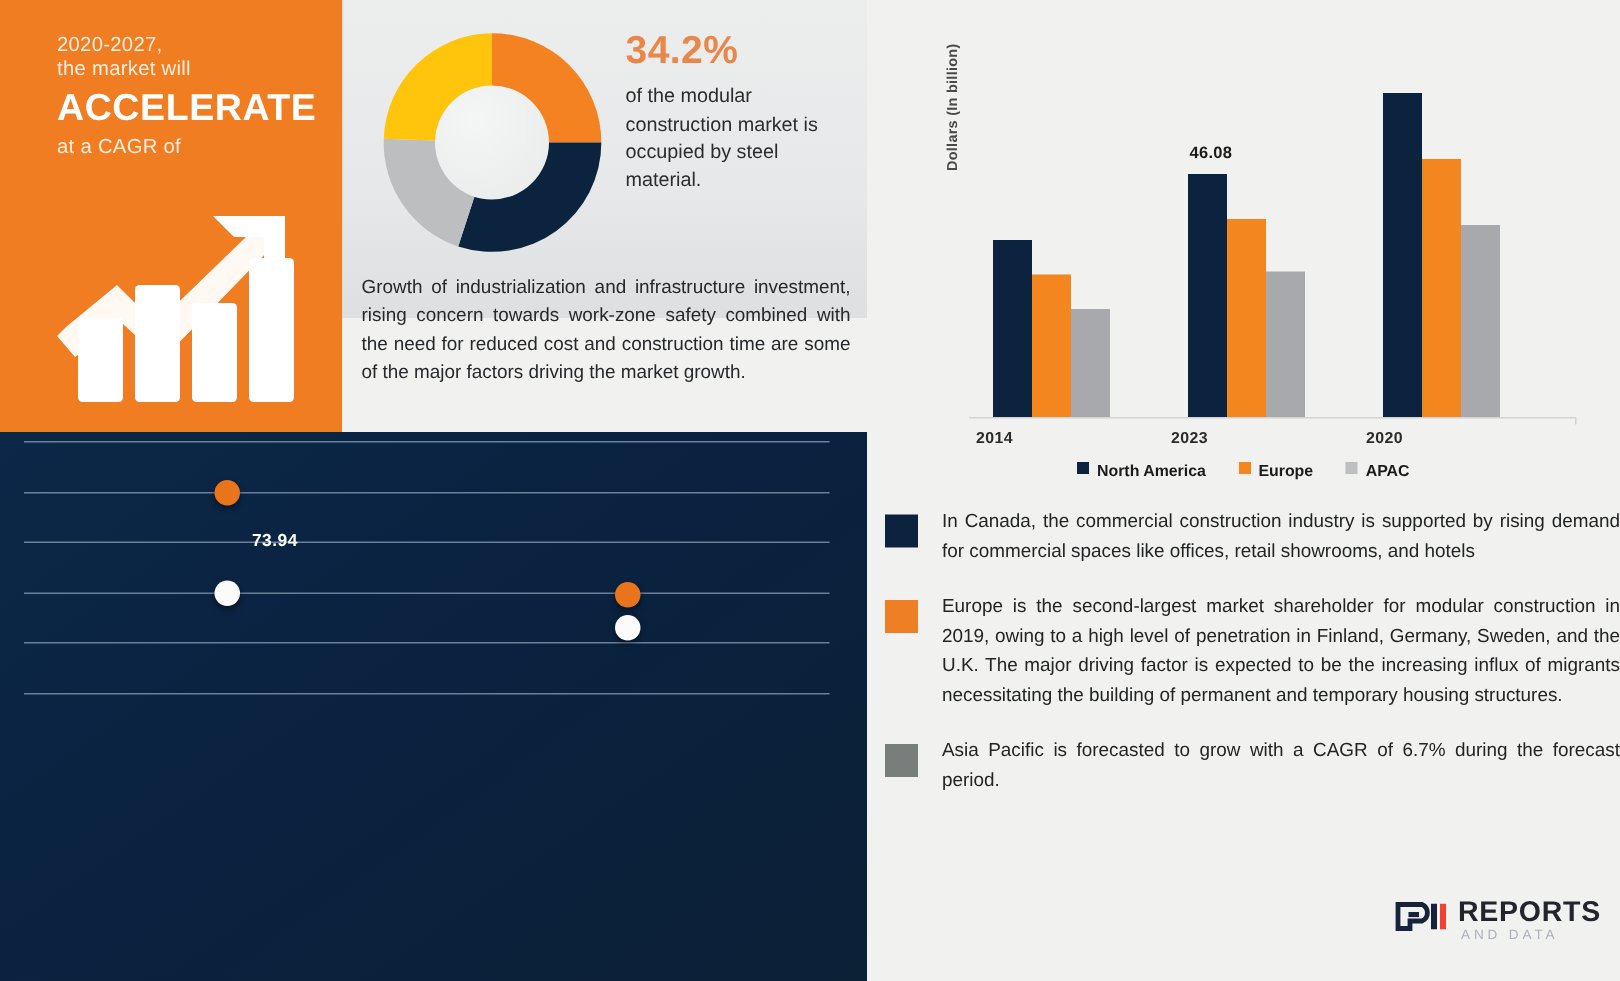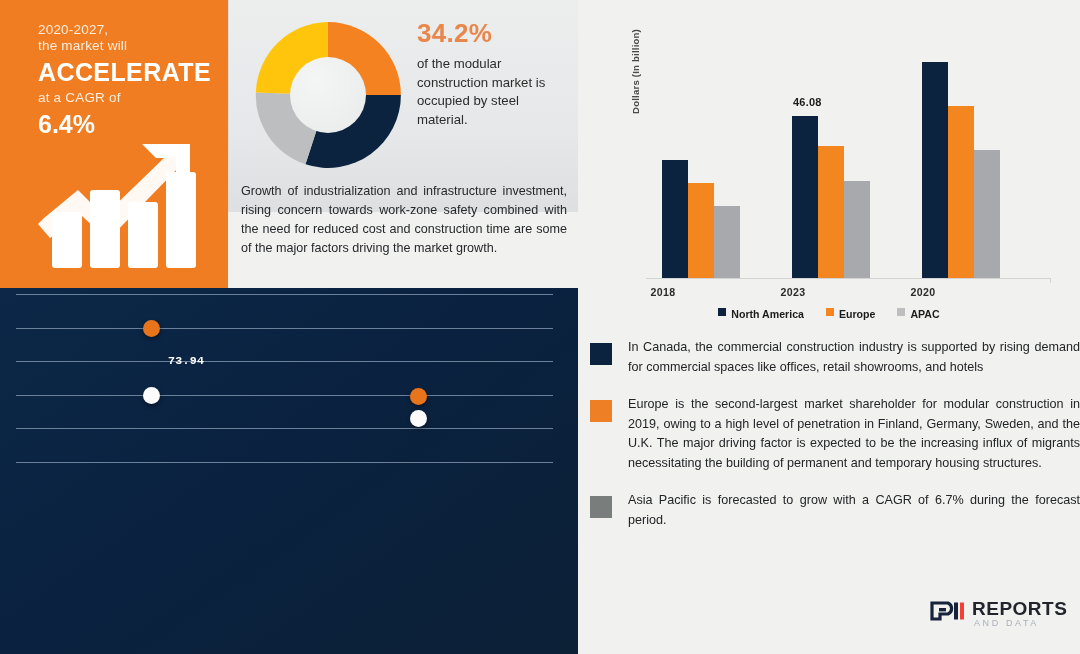--- a/index.html
+++ b/index.html
@@ -67,21 +67,21 @@
     text-align: justify; padding: 0 6px;
   }
 
   
   #navy-panel {
     position: absolute; left: 0; top: 288px;
     width: 578px; height: 366px;
     background: linear-gradient(145deg,#0c2747 0%, #0a2240 45%, #0c2036 100%);
     overflow: hidden;
   }
-  #dotplot { position: absolute; left: 0; top: 0; width: 578px; height: 222px; font-family: Liberation Mono, monospace; }
+  #dotplot { position: absolute; left: 0; top: 0; width: 578px; height: 222px; }
   .grid-line {
     position: absolute; left: 16px; width: 537px; height: 1px;
     background: rgba(188,206,228,.55);
   }
   .dot {
     position: absolute; width: 17px; height: 17px; border-radius: 50%;
     box-shadow: 0 2px 4px rgba(0,0,0,.45);
   }
   .dot.y2027 { background: #e8741c; }
   .dot.y2019 { background: #fbfbfb; }
@@ -170,21 +170,20 @@
 <div id="page">
 
   <div id="left-col">
 
     <div id="cagr-panel">
       <div id="cagr-text">
         <div class="cagr-small">2020-2027,</div>
         <div class="cagr-small">the market will</div>
         <div class="cagr-big">ACCELERATE</div>
         <div class="cagr-small">at a CAGR of</div>
-        <div class="cagr-pct">6.4%</div>
       </div>
       <svg id="growth-icon" viewBox="0 0 180 160">
         <g fill="#ffffff">
           <rect x="22" y="92" width="30" height="56" rx="3"></rect>
           <rect x="60" y="70" width="30" height="78" rx="3"></rect>
           <rect x="98" y="82" width="30" height="66" rx="3"></rect>
           <rect x="136" y="52" width="30" height="96" rx="3"></rect>
           <path d="M8,104 L14,98 L48,70 L74,96 L134,38 L140,32 L152,44 L78,120 L52,96 L20,118 Z" opacity="0.95"></path>
           <path d="M112,24 L160,24 L160,72 L146,58 L146,38 L126,38 Z"></path>
         </g>
@@ -256,21 +255,21 @@
           <div class="bar na" style="height:216px"></div>
           <div class="bar eu" style="height:172px"></div>
           <div class="bar ap" style="height:128px"></div>
         </div>
 
         <div class="bar-label" style="left:147px; top:50px">46.08</div>
       </div>
 
       <div id="baseline"></div>
 
-      <div class="x-tick" style="left:30px">2018</div>
+      <div class="x-tick" style="left:30px">2014</div>
       <div class="x-tick" style="left:160px">2023</div>
       <div class="x-tick" style="left:290px">2020</div>
 
       <div id="bar-legend">
         <div class="bl-item">
           <span class="bl-swatch na"></span>
           <span>North America</span>
         </div>
         <div class="bl-item">
           <span class="bl-swatch eu"></span>

